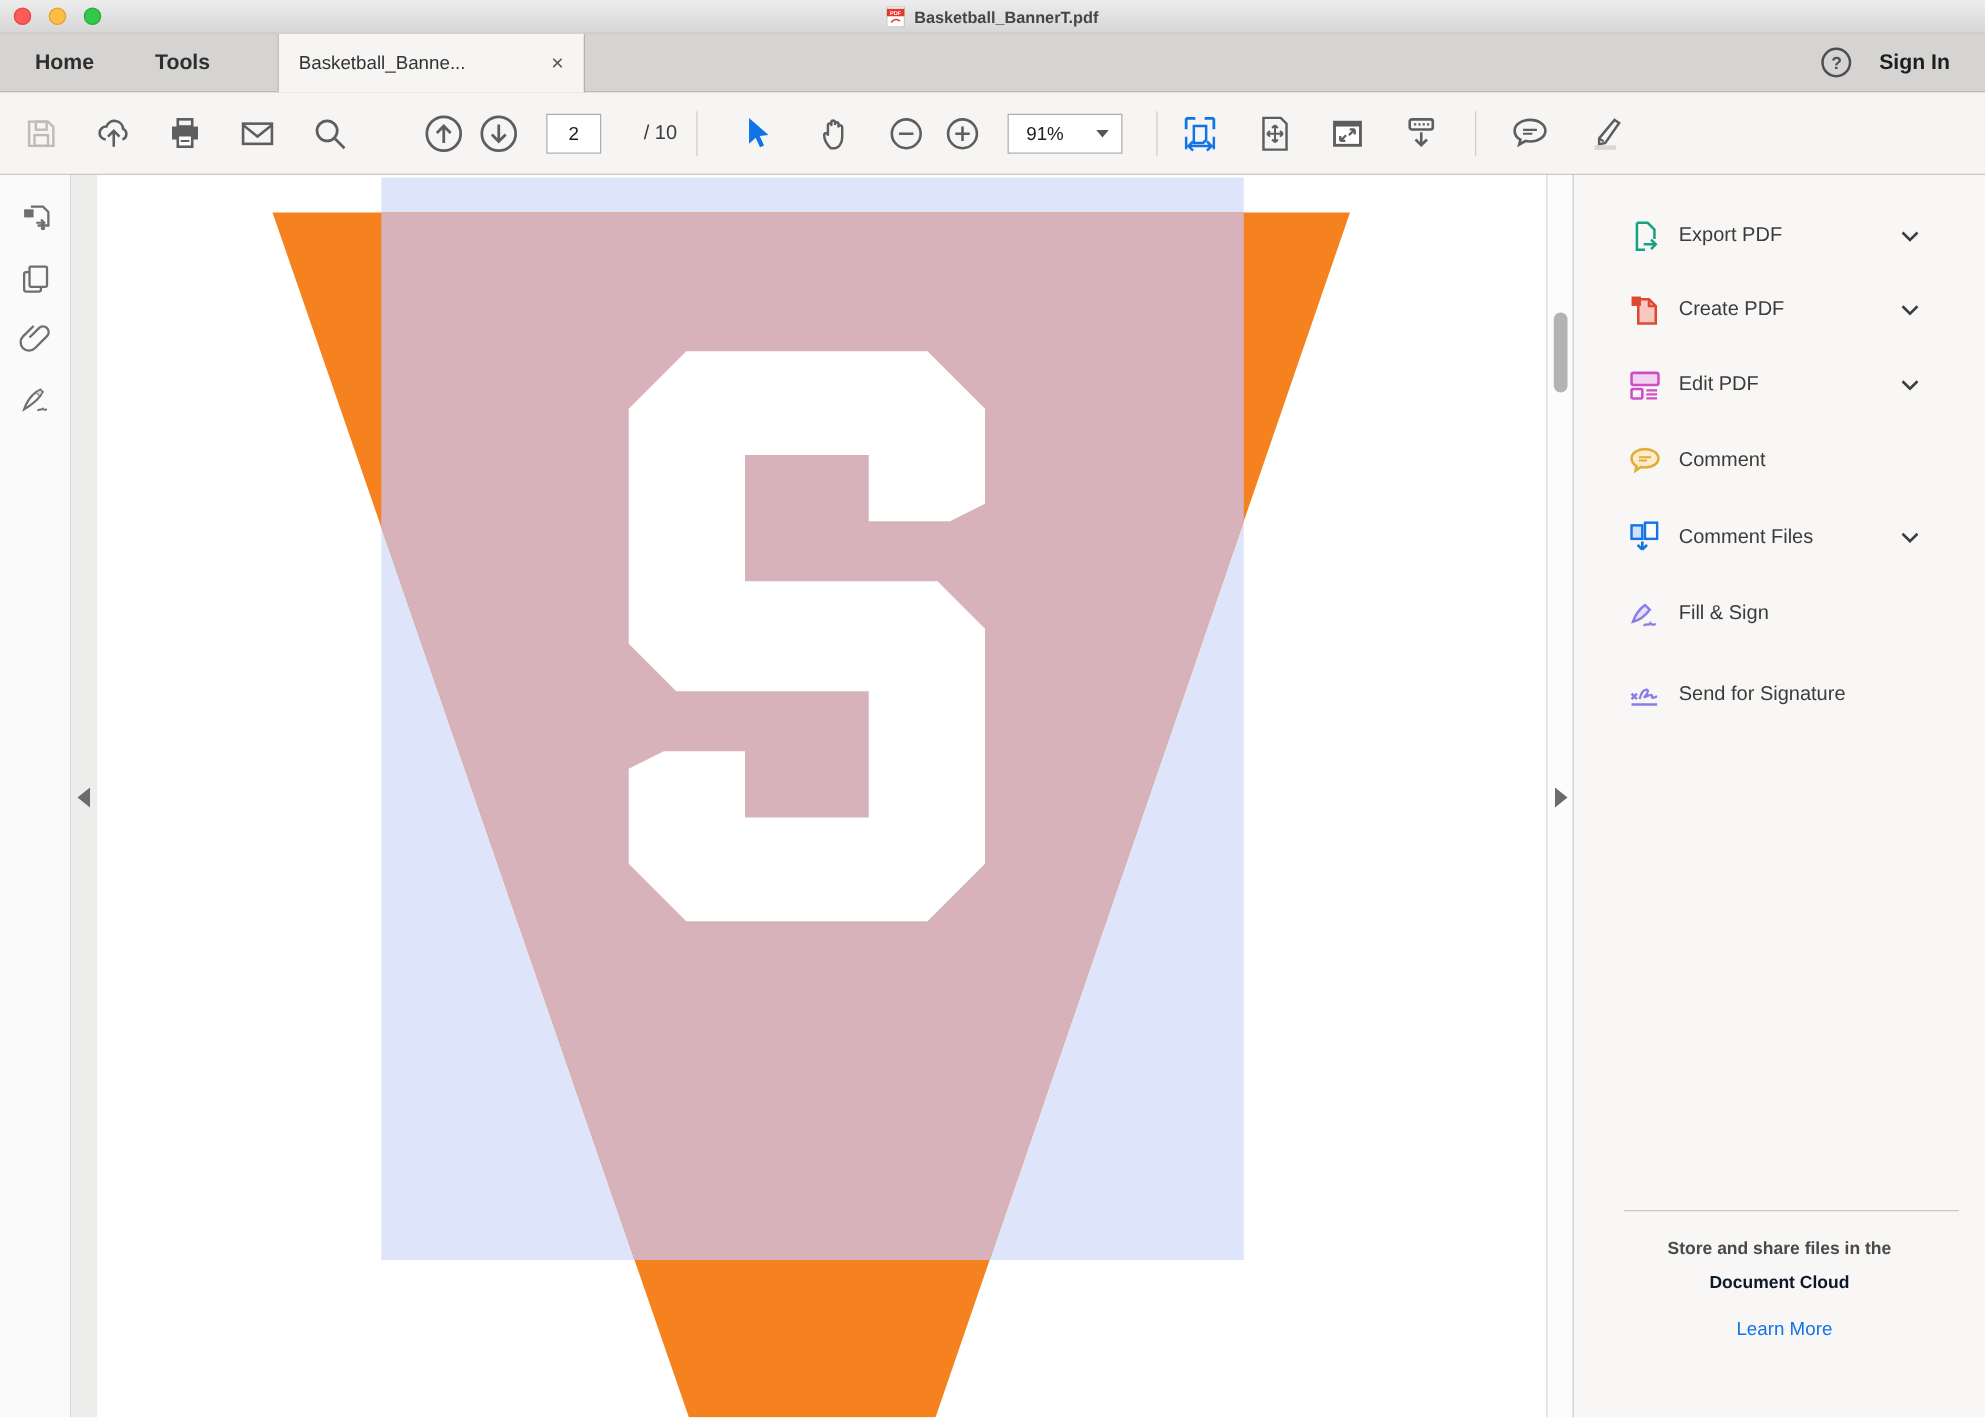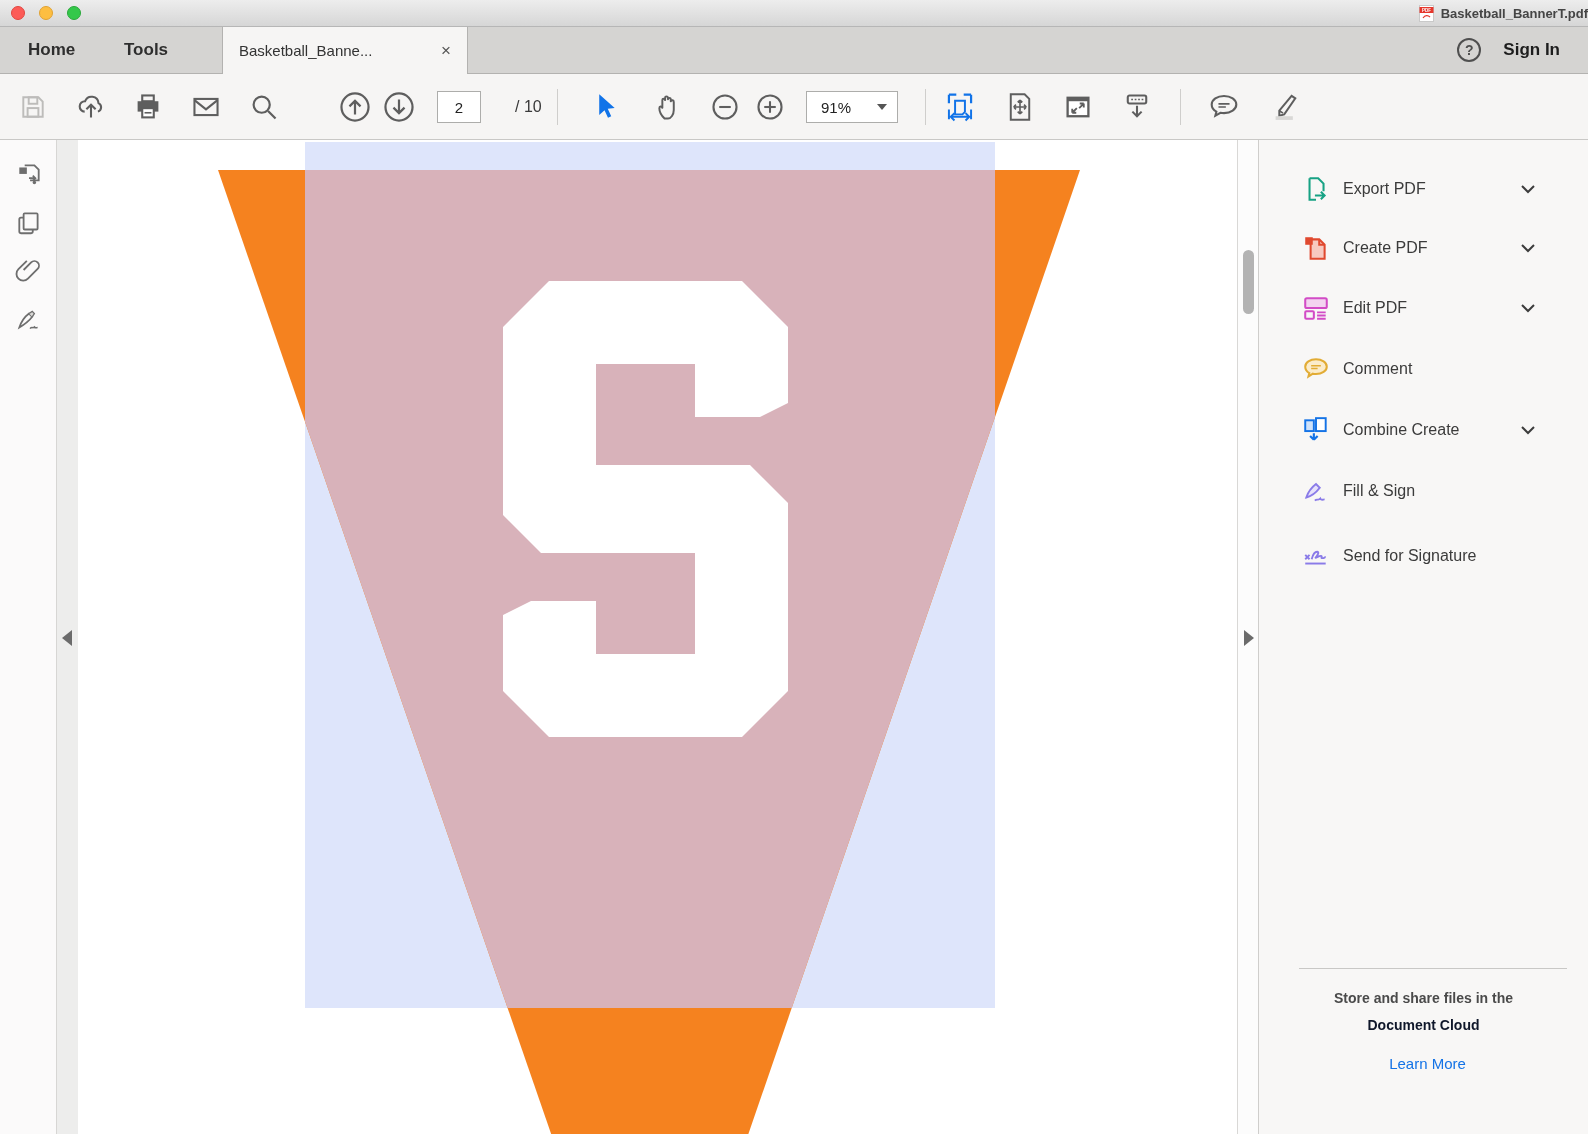--- a/index.html
+++ b/index.html
@@ -3,21 +3,21 @@
 <meta charset="utf-8">
 <style>
   * { margin:0; padding:0; box-sizing:border-box; }
   html,body { width:1588px; height:1134px; overflow:hidden;
     font-family:"Liberation Sans", sans-serif; background:#fff; }
   .window { position:relative; width:1588px; height:1134px; }
 
   
   .titlebar { position:absolute; top:0; left:0; width:100%; height:27px;
     background:linear-gradient(#ededed,#d6d6d6); border-bottom:1px solid #b6b6b6;
-    display:flex; align-items:center; justify-content:flex-end; }
+    display:flex; align-items:center; justify-content:center; }
   .lights { position:absolute; left:11px; top:6px; display:flex; gap:14px; }
   .light { width:14px; height:14px; border-radius:50%; }
   .light.red    { background:#fc5b57; border:1px solid #e2463f; }
   .light.yellow { background:#fdbe41; border:1px solid #e0a233; }
   .light.green  { background:#34c84a; border:1px solid #2aa83b; }
   .title-wrap { display:flex; align-items:center; gap:7px; }
   .title-text { font-size:13px; font-weight:700; color:#454545; }
 
   
   .tabbar { position:absolute; top:27px; left:0; width:100%; height:47px;
@@ -390,21 +390,21 @@
       </div>
 
       <div class="pitem" style="top:268px">
         <span class="picon">
           <svg class="ic" width="28" height="28" viewBox="0 0 26 26">
             <rect x="3" y="4" width="8" height="10" fill="#cfe2fa" stroke="#1473E6" stroke-width="1.8"></rect>
             <rect x="13" y="2" width="9" height="12" fill="#fff" stroke="#1473E6" stroke-width="1.8"></rect>
             <path d="M9 14v6m0 0-3.5-3.5M9 20l3.5-3.5" transform="translate(2 2)" fill="none" stroke="#1473E6" stroke-width="2"></path>
           </svg>
         </span>
-        <span class="plabel">Combine Create</span>
+        <span class="plabel">Comment Files</span>
         <span class="pchev">
           <svg class="ic" width="16" height="10" viewBox="0 0 16 10">
               <path d="M2 2l6 6 6-6" fill="none" stroke="#3c3c3c" stroke-width="2"></path>
             </svg>
         </span>
       </div>
 
       <div class="pitem" style="top:329px">
         <span class="picon">
           <svg class="ic" width="28" height="28" viewBox="0 0 26 26">

